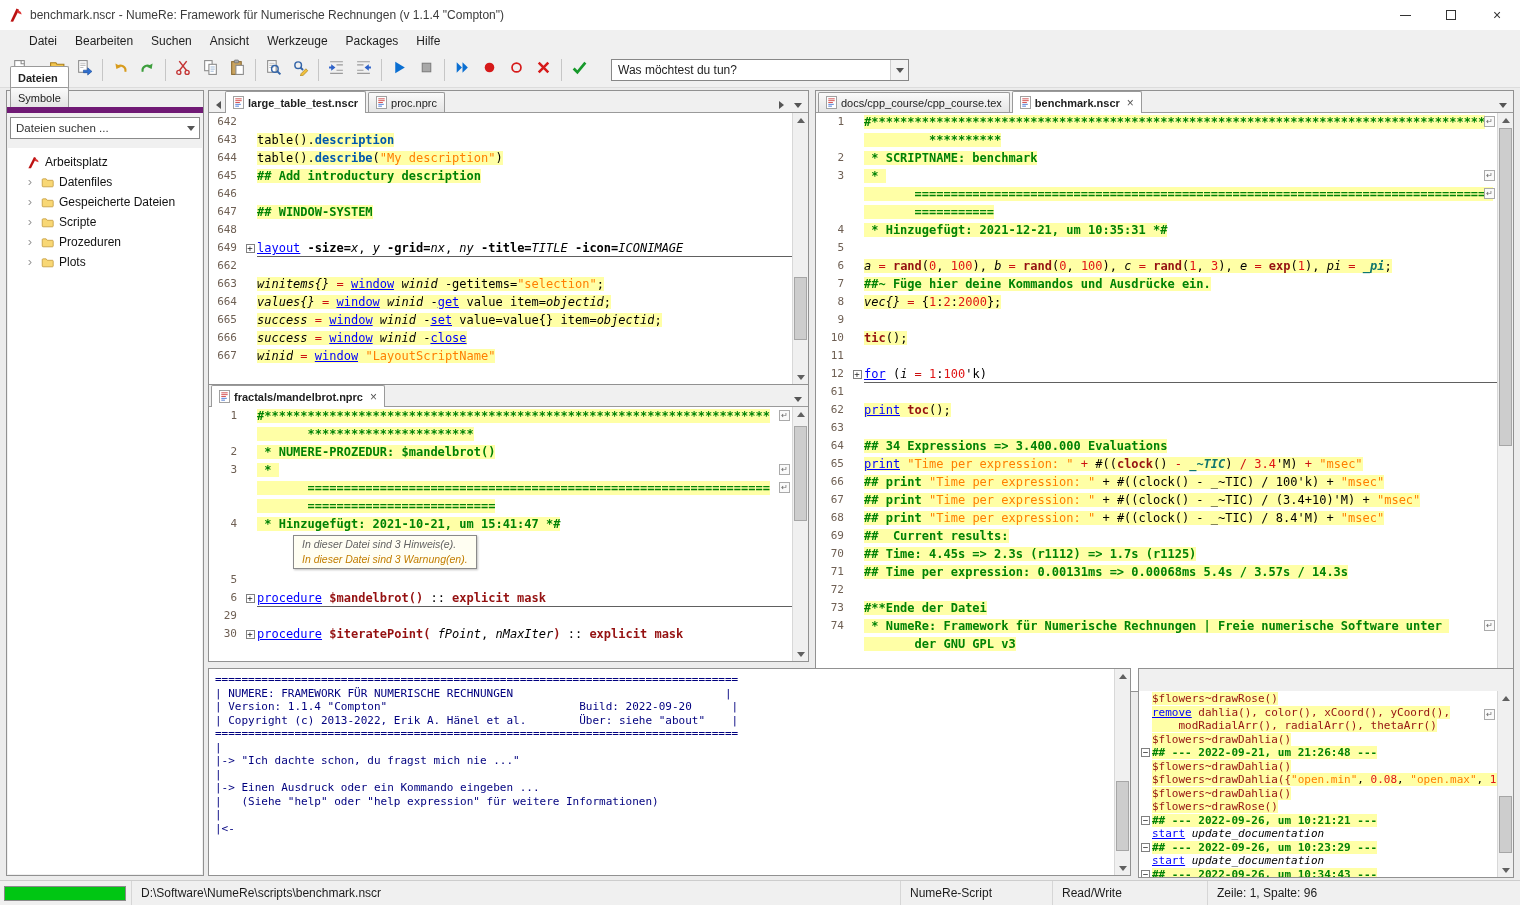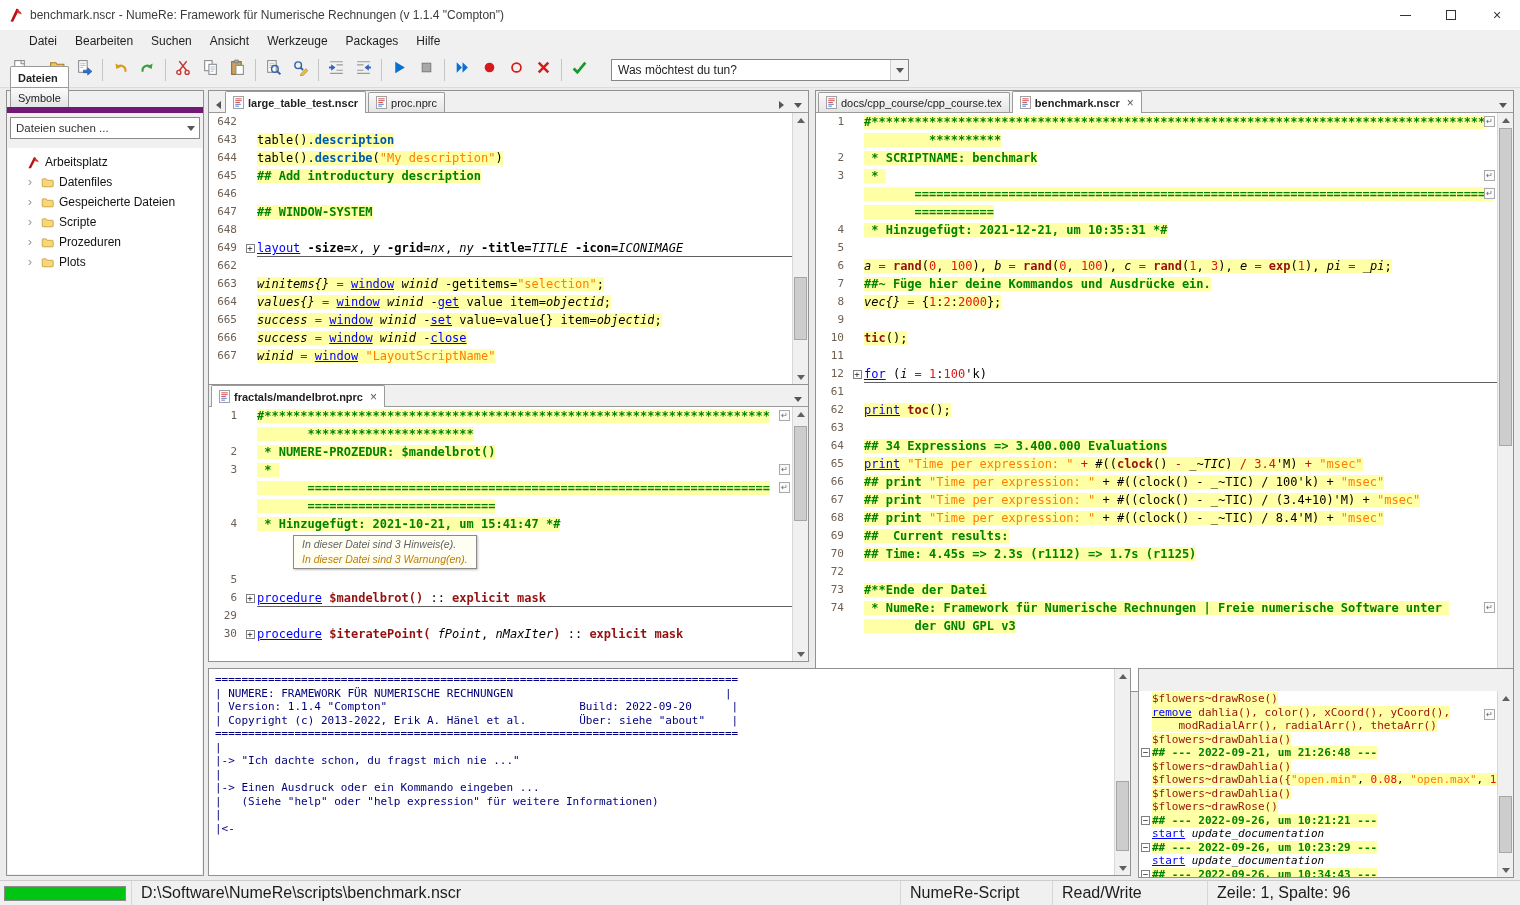--- a/index.html
+++ b/index.html
@@ -71,21 +71,21 @@
   .tk-p{color:#000}
   .tk-c{color:#008205;font-weight:bold}
   .tk-k{color:#0000ff;text-decoration:underline;font-weight:normal}
   .tk-s{color:#ff7f00}
   .tk-n{color:#e01414}
   .tk-f{color:#951111;font-weight:bold}
   .tk-v{color:#000;font-style:italic}
   .tk-o{color:#cc1111}
   .tk-b{color:#000;font-weight:bold}
   .tk-x{color:#951111;font-weight:bold}
-  .tk-sp{color:#000000;font-style:italic;font-weight:normal}
+  .tk-sp{color:#0f766e;font-style:italic;font-weight:bold}
   .tk-m{color:#0057ae;font-weight:bold}
   .tk-w{position:absolute;right:2px;top:3px;font-size:8px;line-height:9px;color:#666;border:1px solid #aaa;background:#fafafa;padding:0 1px;font-family:"DejaVu Sans",sans-serif}
   .hl{background:#ffffa6}
 
   
   .vscroll{position:absolute;top:22px;right:0;bottom:0;width:16px;background:#f0f0f0;border-left:1px solid #d8d8d8;display:flex;flex-direction:column}
   .vscroll.full{top:0}
   .sb-btn{height:15px;position:relative;flex:none;background:#f0f0f0}
   .sb-btn.up:after{content:"";position:absolute;left:4px;top:5px;border:4px solid transparent;border-bottom:5px solid #606060;border-top:none}
   .sb-btn.down:after{content:"";position:absolute;left:4px;top:6px;border:4px solid transparent;border-top:5px solid #606060;border-bottom:none}
@@ -111,21 +111,21 @@
   
   .hist-body{position:absolute;top:22px;left:0;right:16px;bottom:0;background:#fff;overflow:hidden;
              font-family:"DejaVu Sans Mono","Liberation Mono",monospace;font-size:11px;line-height:13.5px;padding-top:1px}
   .h-row{display:flex;height:13.5px;position:relative;white-space:pre}
   .h-fold{width:13px;flex:none;display:flex;align-items:center;justify-content:center}
   .h-fold .foldbox{width:9px;height:9px;font-size:9px;line-height:7px}
   #history .tk-f{font-weight:normal}
   #history .tab{font-size:11px}
 
   
-  .statusbar{height:25px;background:#f0f0f0;border-top:1px solid #cdcdcd;display:flex;align-items:center;font-size:16px;color:#1c1c1c;flex:none}
+  .statusbar{height:25px;background:#f0f0f0;border-top:1px solid #cdcdcd;display:flex;align-items:center;font-size:12px;color:#1c1c1c;flex:none}
   .sb-sec{height:100%;display:flex;align-items:center;padding:0 9px;border-right:1px solid #d6d6d6;white-space:nowrap;overflow:hidden}
   .sb-progress{width:132px;padding:0 4px}
   .progress-fill{width:122px;height:15px;background:#00c613;border:1px solid #8a8a8a}
   .sb-path{flex:1}
   .sb-type{width:152px}
   .sb-access{width:155px}
   .sb-pos{width:312px;border-right:none}
 </style>
 </head>
 <body>
@@ -530,20 +530,21 @@
           <div class="ed-row"><span class="gutter">61</span><span class="foldcol"></span><span class="code"></span></div>
           <div class="ed-row"><span class="gutter">62</span><span class="foldcol"></span><span class="code"><span class="tk-k hl">print</span><span class="tk-p hl"> </span><span class="tk-f hl">toc</span><span class="tk-p hl">();</span></span></div>
           <div class="ed-row"><span class="gutter">63</span><span class="foldcol"></span><span class="code"></span></div>
           <div class="ed-row"><span class="gutter">64</span><span class="foldcol"></span><span class="code"><span class="tk-c hl">## 34 Expressions =&gt; 3.400.000 Evaluations</span></span></div>
           <div class="ed-row"><span class="gutter">65</span><span class="foldcol"></span><span class="code"><span class="tk-k hl">print</span><span class="tk-p hl"> </span><span class="tk-s hl">"Time per expression: "</span><span class="tk-o hl"> + </span><span class="tk-p hl">#((</span><span class="tk-f hl">clock</span><span class="tk-p hl">() </span><span class="tk-o hl">- </span><span class="tk-sp hl">_~TIC</span><span class="tk-p hl">) </span><span class="tk-o hl">/ </span><span class="tk-n hl">3.4</span><span class="tk-p hl">'M) </span><span class="tk-o hl">+ </span><span class="tk-s hl">"msec"</span></span></div>
           <div class="ed-row"><span class="gutter">66</span><span class="foldcol"></span><span class="code"><span class="tk-c hl">## print </span><span class="tk-s hl">"Time per expression: "</span><span class="tk-p hl"> + #((clock() - _~TIC) / 100'k) + </span><span class="tk-s hl">"msec"</span></span></div>
           <div class="ed-row"><span class="gutter">67</span><span class="foldcol"></span><span class="code"><span class="tk-c hl">## print </span><span class="tk-s hl">"Time per expression: "</span><span class="tk-p hl"> + #((clock() - _~TIC) / (3.4+10)'M) + </span><span class="tk-s hl">"msec"</span></span></div>
           <div class="ed-row"><span class="gutter">68</span><span class="foldcol"></span><span class="code"><span class="tk-c hl">## print </span><span class="tk-s hl">"Time per expression: "</span><span class="tk-p hl"> + #((clock() - _~TIC) / 8.4'M) + </span><span class="tk-s hl">"msec"</span></span></div>
           <div class="ed-row"><span class="gutter">69</span><span class="foldcol"></span><span class="code"><span class="tk-c hl">##  Current results:</span></span></div>
           <div class="ed-row"><span class="gutter">70</span><span class="foldcol"></span><span class="code"><span class="tk-c hl">## Time: 4.45s =&gt; 2.3s (r1112) =&gt; 1.7s (r1125)</span></span></div>
+          <div class="ed-row"><span class="gutter">71</span><span class="foldcol"></span><span class="code"><span class="tk-c hl">## Time per expression: 0.00131ms =&gt; 0.00068ms 5.4s / 3.57s / 14.3s</span></span></div>
           <div class="ed-row"><span class="gutter">72</span><span class="foldcol"></span><span class="code"></span></div>
           <div class="ed-row"><span class="gutter">73</span><span class="foldcol"></span><span class="code"><span class="tk-c hl">#**Ende der Datei</span></span></div>
           <div class="ed-row"><span class="gutter">74</span><span class="foldcol"></span><span class="code"><span class="tk-c hl"> * NumeRe: Framework für Numerische Rechnungen | Freie numerische Software unter </span><span class="tk-w">↵</span></span></div>
           <div class="ed-row"><span class="gutter"></span><span class="foldcol"></span><span class="code"><span class="tk-c hl">       der GNU GPL v3</span></span></div>
         </div>
       <div class="vscroll">
         <div class="sb-btn up"></div>
         <div class="sb-track">
             <div class="sb-thumb" style="top:0%;height:58%"></div>
           </div>

